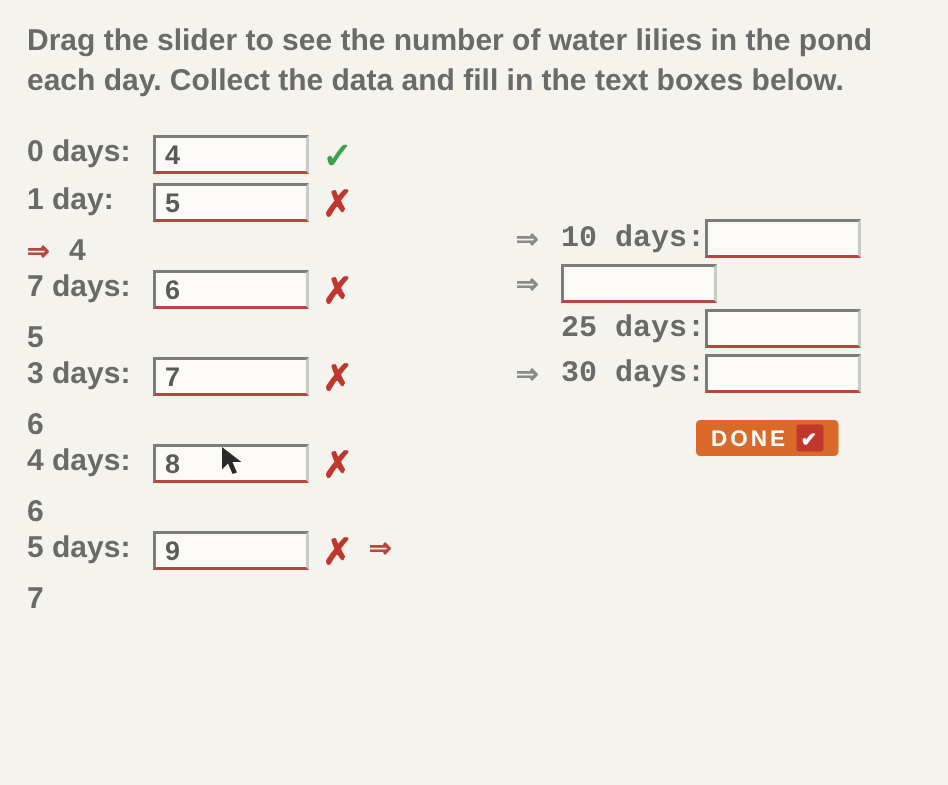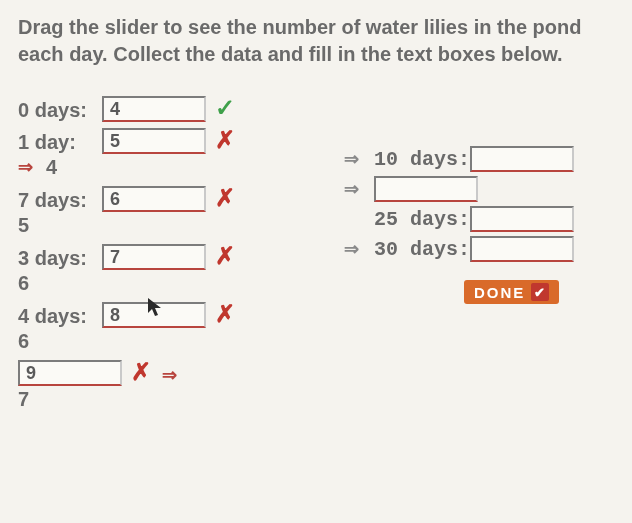--- a/index.html
+++ b/index.html
@@ -20,21 +20,21 @@
     margin-bottom: 22px;
   }
   .cols {
     display: flex;
     gap: 26px;
   }
   .col-left { width: 300px; }
   .col-right { width: 260px; margin-top: 54px; }
   .row {
     display: flex;
-    align-items: flex-end;
+    align-items: flex-start;
     height: 32px;
   }
   .label {
     font-size: 20px;
     font-weight: bold;
     color: #6a6a6a;
     width: 84px;
     white-space: nowrap;
   }
   .input {
@@ -174,20 +174,21 @@
         <svg width="16" height="20" viewBox="0 0 16 20">
             <path d="M0 0 L0 15 L4 11 L7 18 L10 17 L7 10 L13 10 Z" fill="#2a2a2a"></path>
           </svg>
       </span>
     </div>
     <div class="feedback">
       <span class="fbnum">6</span>
     </div>
 
     <div class="row">
+      <span class="label">5 days:</span>
       <input class="input" value="9" style="">
       <span class="mark wrong">✗</span>
       <span class="arrow" style="margin-left:8px">⇒</span>
     </div>
     <div class="feedback">
       <span class="fbnum">7</span>
     </div>
 
   </div>
 

